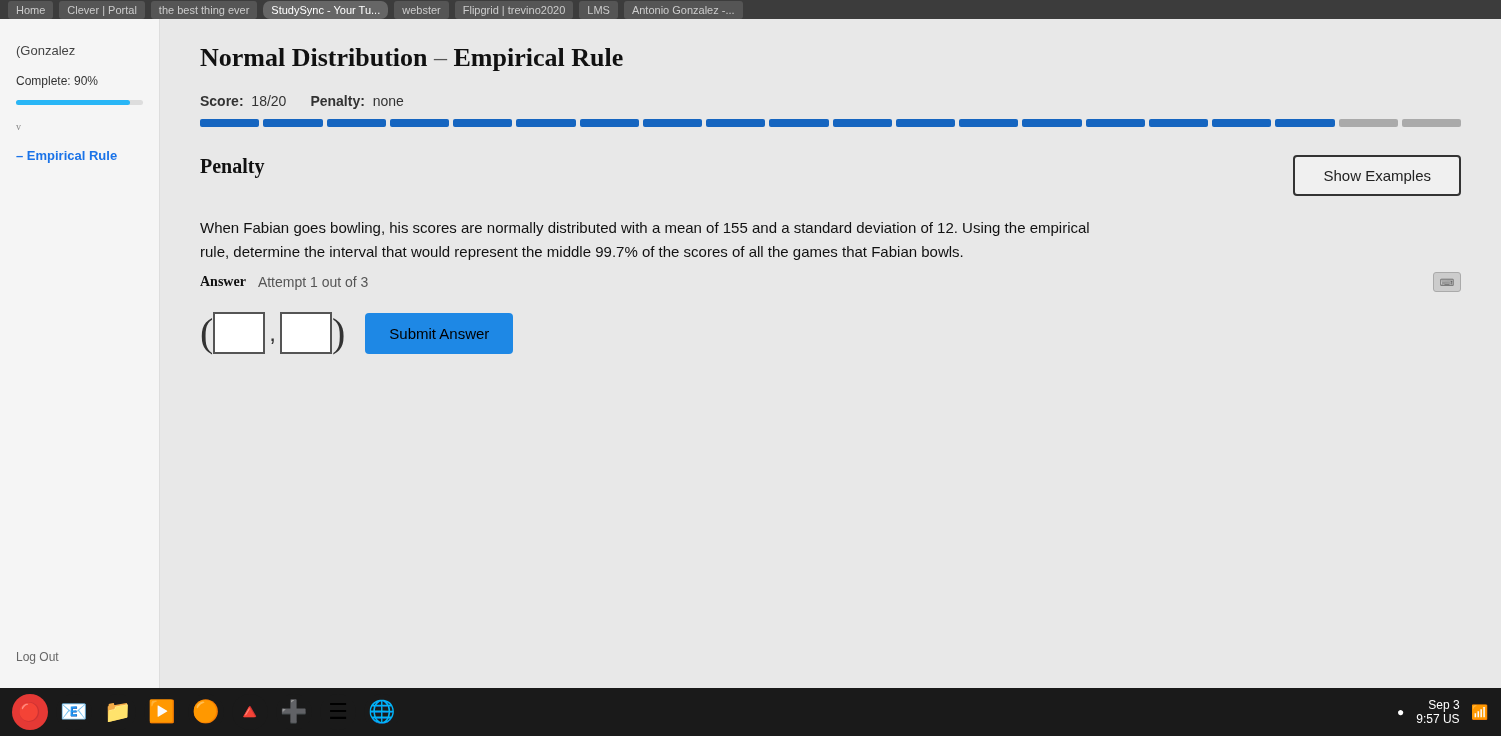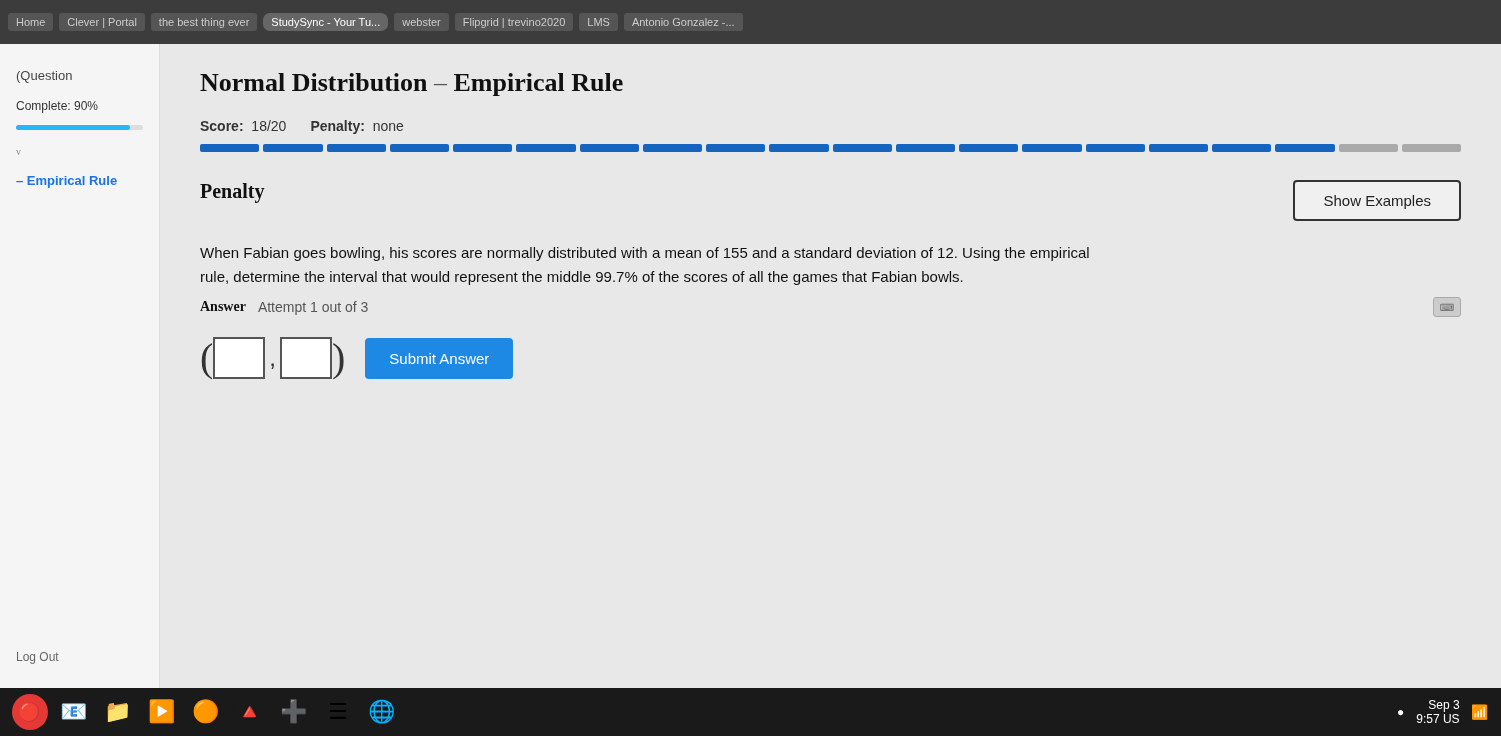--- a/index.html
+++ b/index.html
@@ -9,21 +9,21 @@
       width: 1501px;
       height: 736px;
       overflow: hidden;
       display: flex;
       flex-direction: column;
     }
 
     
     .browser-bar {
       background: #3c3c3c;
-      height: 44px;
+      height: 19px;
       display: flex;
       align-items: center;
       padding: 0 8px;
       gap: 6px;
       flex-shrink: 0;
     }
     .browser-tab {
       background: #555;
       border-radius: 3px;
       padding: 3px 8px;
@@ -232,21 +232,21 @@
       font-family: Arial, sans-serif;
     }
     .answer-comma {
       font-size: 24px;
       color: #333;
       padding: 0 4px;
       font-family: Arial, sans-serif;
     }
     .submit-btn {
       background: #1e88e5;
-      color: #ffffff;
+      color: #000000;
       border: none;
       padding: 12px 24px;
       font-size: 15px;
       cursor: pointer;
       border-radius: 4px;
       margin-left: 20px;
       font-family: Arial, sans-serif;
     }
 
     
@@ -287,21 +287,21 @@
   <span class="browser-tab active">StudySync - Your Tu...</span>
   <span class="browser-tab">webster</span>
   <span class="browser-tab">Flipgrid | trevino2020</span>
   <span class="browser-tab">LMS</span>
   <span class="browser-tab">Antonio Gonzalez -...</span>
 </div>
 
 <div class="main-wrapper">
 
   <div class="sidebar">
-    <div class="sidebar-item">(Question</div>
+    <div class="sidebar-item">(Gonzalez</div>
     <div class="sidebar-complete">Complete: 90%</div>
     <div class="progress-bar-container">
       <div class="progress-bar-fill" style="width: 90%"></div>
     </div>
     <div class="sidebar-chevron">v</div>
     <div class="sidebar-item active">– Empirical Rule</div>
     <div class="sidebar-bottom">Log Out</div>
   </div>
 
   <div class="content">

